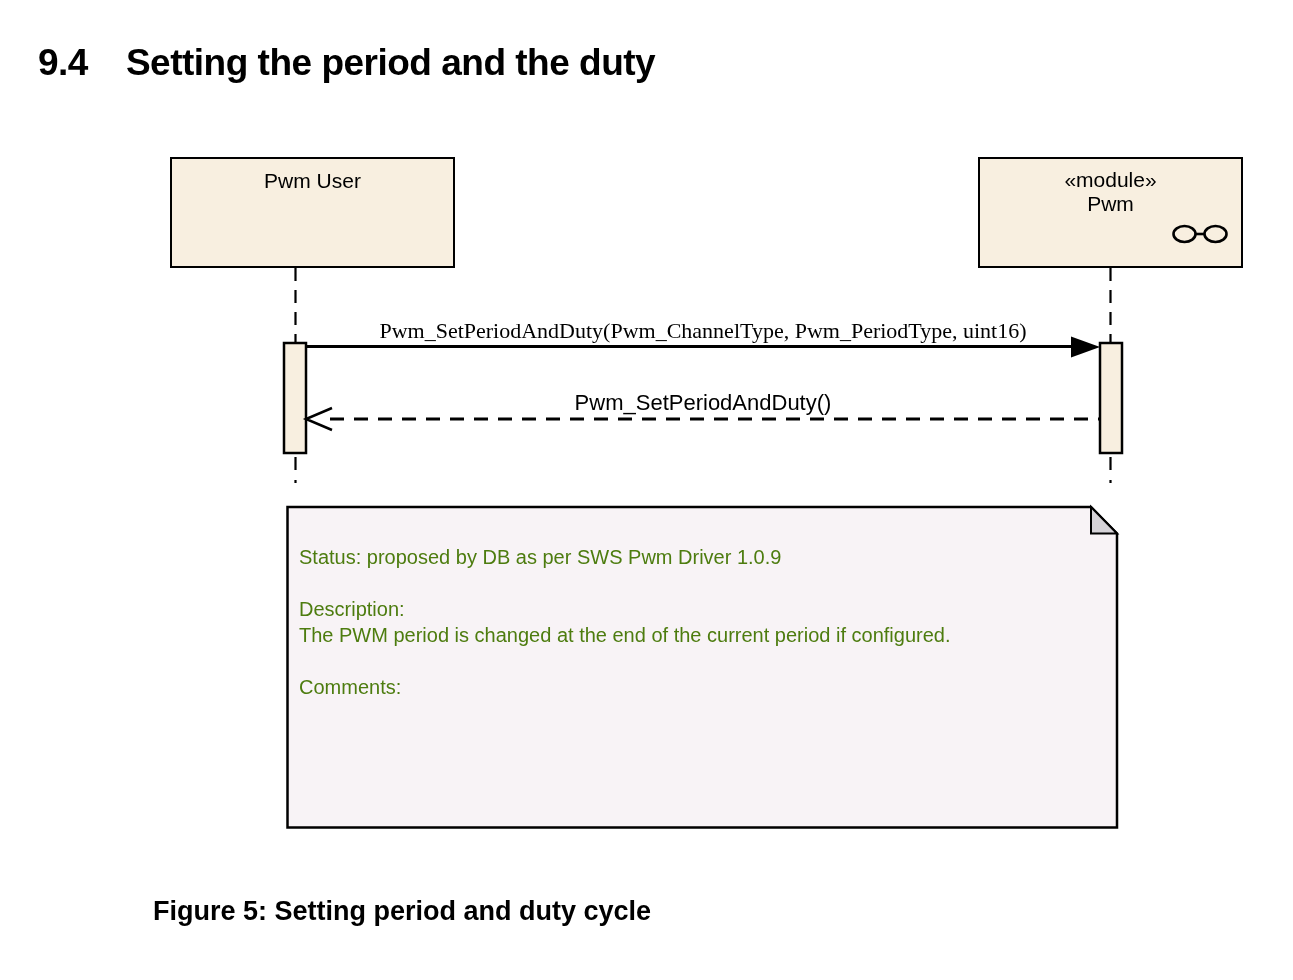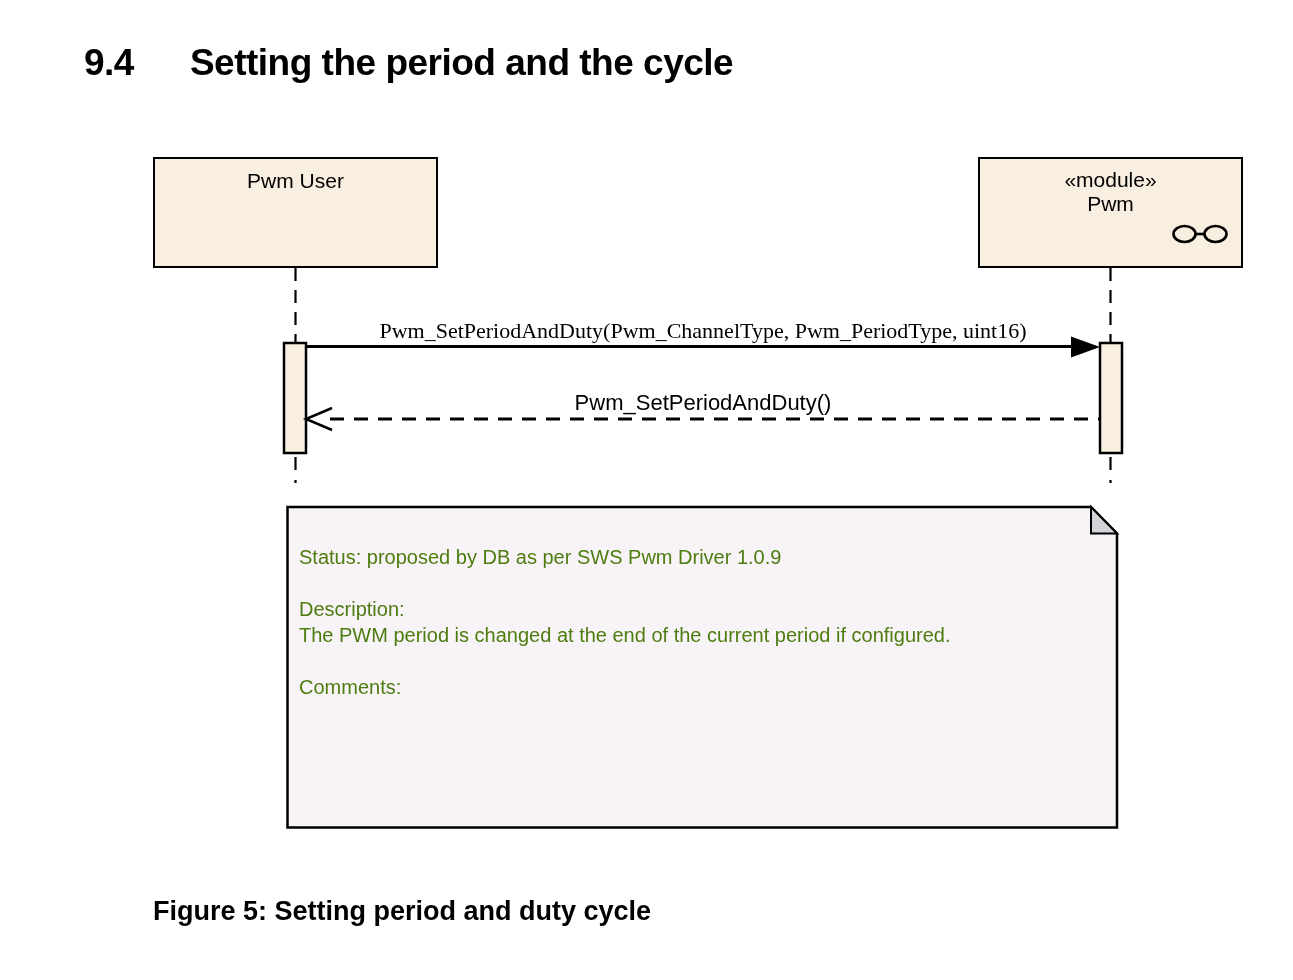--- a/index.html
+++ b/index.html
@@ -3,31 +3,31 @@
 <meta charset="utf-8">
 <style>
   html,body{margin:0;padding:0;}
   body{
     width:1293px;height:980px;background:#ffffff;position:relative;
     font-family:"Liberation Sans", sans-serif;color:#000;overflow:hidden;
   }
   .abs{position:absolute;}
 
   
-  .heading{left:38px;top:42px;display:flex;gap:56px;
-    font-size:37px;font-weight:bold;letter-spacing:-0.5px;white-space:nowrap;margin-left:46px;}
+  .heading{left:38px;top:42px;display:flex;gap:38px;
+    font-size:37px;font-weight:bold;letter-spacing:-0.5px;white-space:nowrap;}
 
   
   svg.diagram-shapes{left:0;top:0;width:1293px;height:980px;z-index:1;}
 
   .actor-box{
     background:var(--actor-fill,#F8EFE0);
     border:2.5px solid #000;box-sizing:border-box;z-index:2;text-align:center;
   }
-  .actor-box.left{left:153px;top:157px;width:285px;height:111px;}
+  .actor-box.left{left:170px;top:157px;width:285px;height:111px;}
   .actor-box.right{left:978px;top:157px;width:265px;height:111px;}
   .actor-label{font-size:21px;margin-top:10px;}
   .stereotype-label{font-size:21px;margin-top:9px;}
   .module-name{font-size:21px;margin-top:0;}
   .module-icon{position:absolute;right:13px;top:63px;}
 
   .message-label{
     left:306px;width:794px;text-align:center;font-size:22px;z-index:3;white-space:nowrap;
   }
   .message-label.call{top:318px;font-family:Liberation Serif, serif;}
@@ -37,21 +37,21 @@
   .note-line{height:26px;line-height:26px;white-space:pre;}
 
   .caption{left:153px;top:896px;width:1090px;text-align:left;
     font-size:27px;font-weight:bold;white-space:nowrap;}
 </style>
 </head>
 <body>
 
 <div class="abs heading">
   <span>9.4</span>
-  <span>Setting the period and the cycle</span>
+  <span>Setting the period and the duty</span>
 </div>
 
 <svg class="abs diagram-shapes" viewBox="0 0 1293 980" xmlns="http://www.w3.org/2000/svg">
 
   <line x1="295.5" y1="268" x2="295.5" y2="343" stroke="#000" stroke-width="2.2" stroke-dasharray="13 9"></line>
   <line x1="1110.5" y1="268" x2="1110.5" y2="343" stroke="#000" stroke-width="2.2" stroke-dasharray="13 9"></line>
 
   <line x1="295.5" y1="457" x2="295.5" y2="489" stroke="#000" stroke-width="2.2" stroke-dasharray="13 10 3 20"></line>
   <line x1="1110.5" y1="457" x2="1110.5" y2="489" stroke="#000" stroke-width="2.2" stroke-dasharray="13 10 3 20"></line>
 

